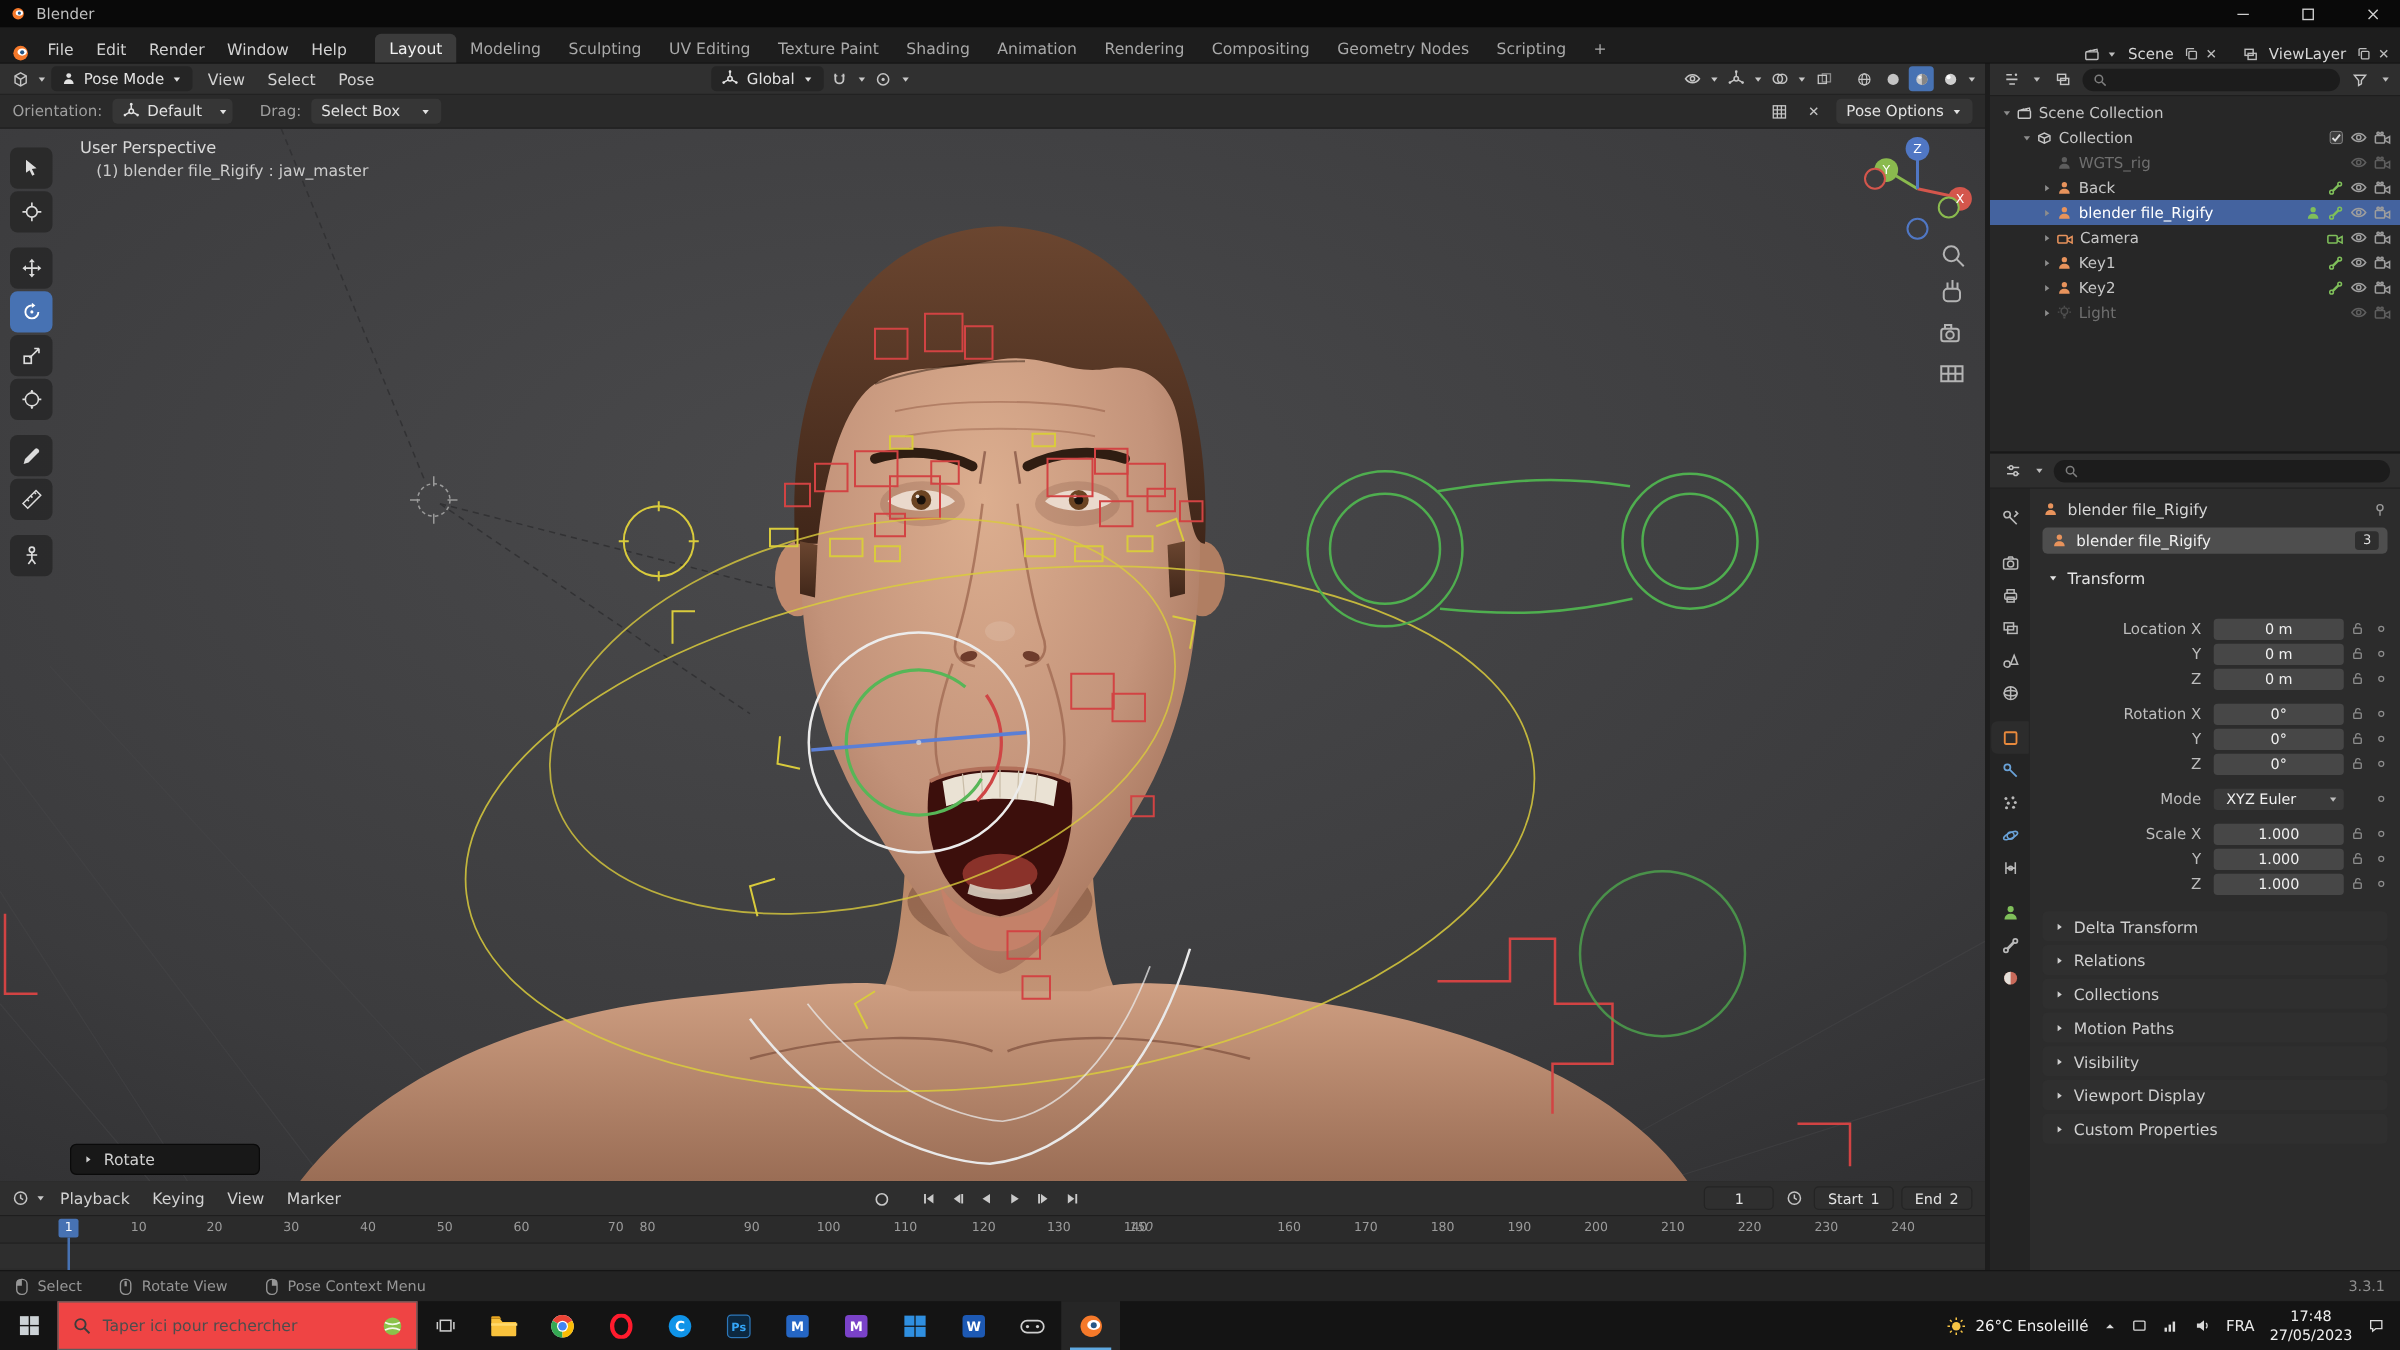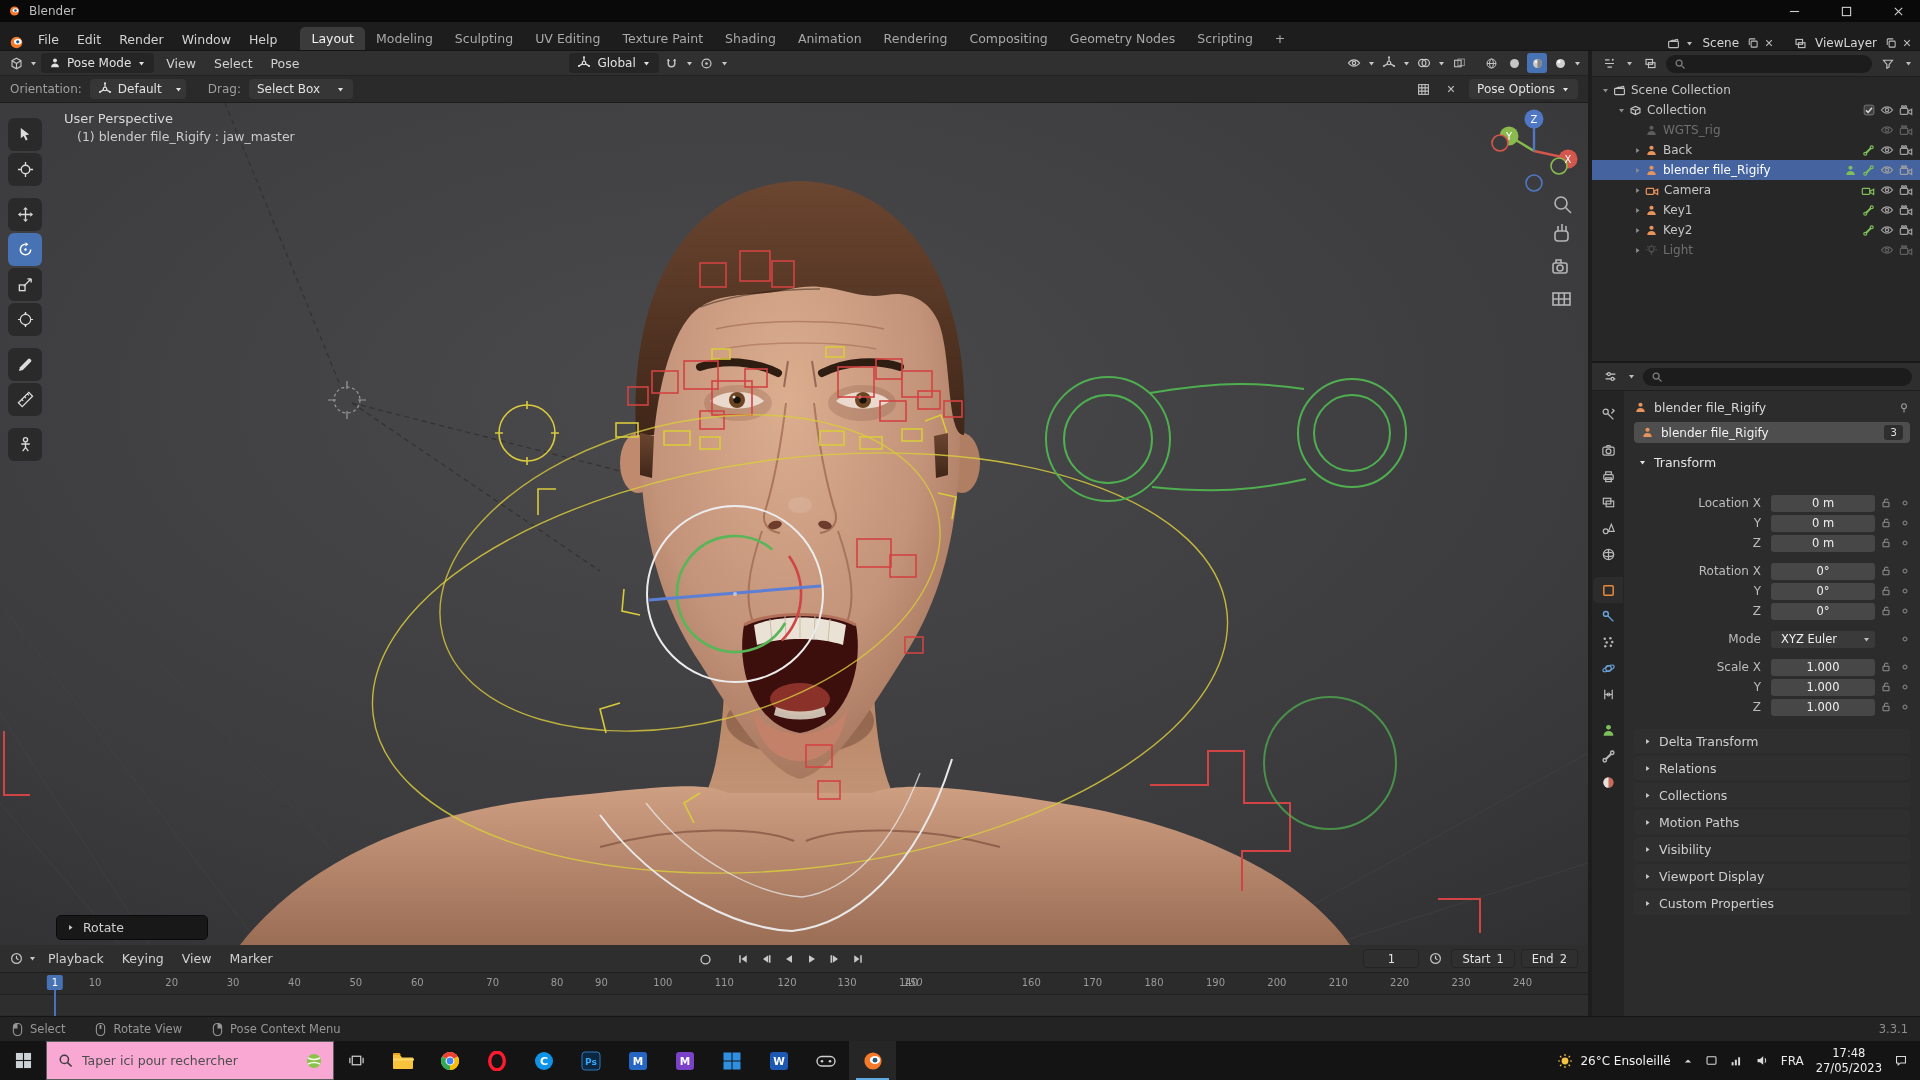--- a/index.html
+++ b/index.html
@@ -93,21 +93,21 @@
   .fld.dropdown{background:#3a3a3a;justify-content:flex-start;padding-left:10px}
   .fld .cdr{position:absolute;right:4px;top:4px;color:#bdbdbd}
   .lockc{width:21px;display:flex;justify-content:center;color:#8e8e8e}
   .dotc{width:18px;display:flex;justify-content:center;color:#8e8e8e}
   .ggap{margin-top:8px}
   .sect{height:24px;margin:3px 10px 0;background:#2f2f2f;border-radius:4px;display:flex;align-items:center;gap:7px;padding:0 9px;color:#cfcfcf;font-size:12.5px}
 
   
   #taskbar{position:absolute;left:0;top:1041px;width:1920px;height:39px;background:#141414;display:flex;align-items:center}
   #start-btn{width:46px;height:39px;display:flex;align-items:center;justify-content:center}
-  #tb-search{width:288px;height:39px;background:#f9a8d4;display:flex;align-items:center;gap:9px;padding:0 11px;border:1px solid #5c5c5c}
+  #tb-search{width:288px;height:39px;background:#ef4444;display:flex;align-items:center;gap:9px;padding:0 11px;border:1px solid #5c5c5c}
   #tb-search input{flex:1;border:none;outline:none;background:transparent;font-size:12.5px;color:#333;font-family:inherit}
   #tb-search input::placeholder{color:#4d4d4d}
   #taskview-btn{width:45px;height:39px;display:flex;align-items:center;justify-content:center}
   .app{width:47px;height:39px;display:flex;align-items:center;justify-content:center;position:relative}
   .app.active{background:rgba(255,255,255,.08)}
   .app.active::after{content:"";position:absolute;left:7px;right:7px;bottom:0;height:2px;background:#5fa8e0}
   #tray{margin-left:auto;display:flex;align-items:center;gap:12px;padding-right:12px;color:#e9e9e9;font-size:12px}
   .weather{display:flex;align-items:center;gap:7px;color:#f2f2f2}
   .clockbox{text-align:center;font-size:11.5px;line-height:1.3;color:#f0f0f0}
 </style>
@@ -784,28 +784,28 @@
         <span>Start</span>
           <span>1</span>
       </div>
       <div class="pill">
         <span>End</span>
           <span>2</span>
       </div>
     </div>
   </div>
   <div id="tl-ruler">
-      <span class="tick" style="left: 95px;">10</span>
+      <span class="tick" style="left: 111px;">10</span>
       <span class="tick" style="left: 171.66px;">20</span>
       <span class="tick" style="left: 233.06px;">30</span>
       <span class="tick" style="left: 294.46px;">40</span>
       <span class="tick" style="left: 355.86px;">50</span>
       <span class="tick" style="left: 417.26px;">60</span>
       <span class="tick" style="left: 478.66px; margin-left: 14px;">70</span>
-      <span class="tick" style="left: 557px;">80</span>
+      <span class="tick" style="left: 518px;">80</span>
       <span class="tick" style="left: 601.46px;">90</span>
       <span class="tick" style="left: 662.86px;">100</span>
       <span class="tick" style="left: 724.26px;">110</span>
       <span class="tick" style="left: 787px;">120</span>
       <span class="tick" style="left: 847.06px;">130</span>
       <span class="tick" style="left: 908.46px;">140</span>
       <span class="tick" style="left: 913px; font-style: italic;">150</span>
       <span class="tick" style="left: 1031.26px;">160</span>
       <span class="tick" style="left: 1092.66px;">170</span>
       <span class="tick" style="left: 1154.06px;">180</span>

